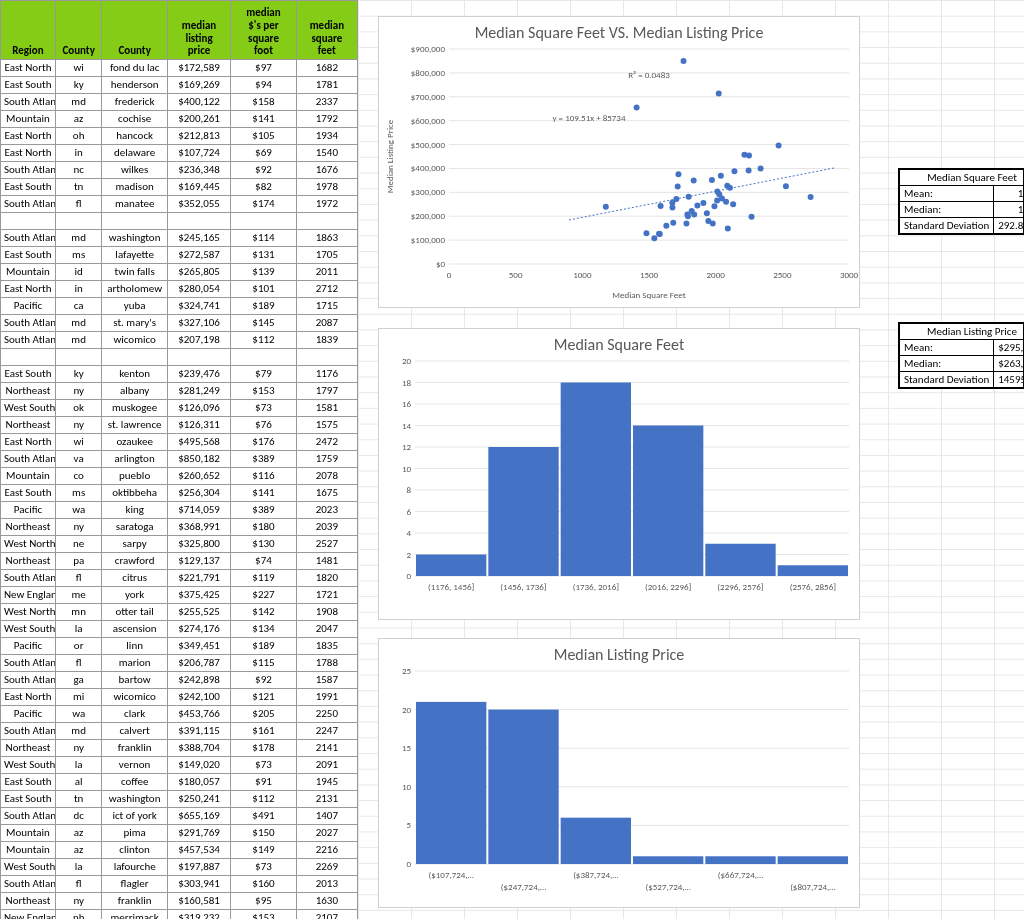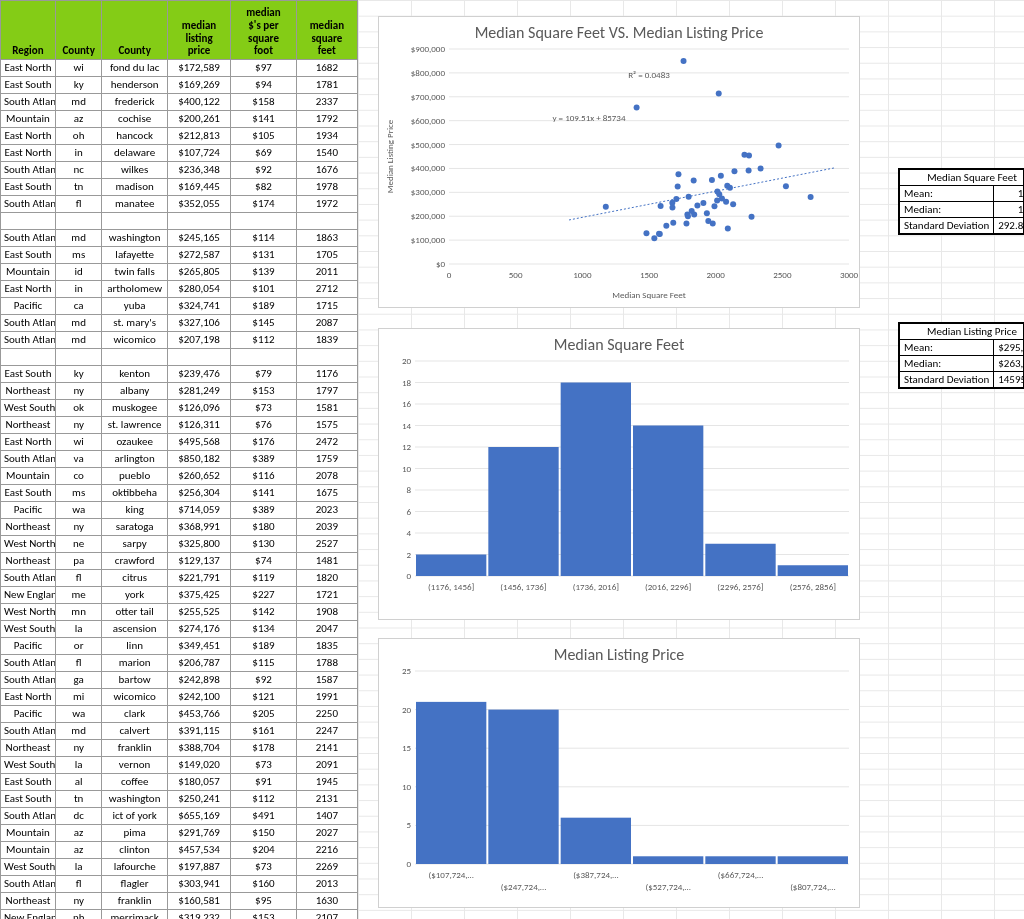--- a/index.html
+++ b/index.html
@@ -429,21 +429,21 @@
           <td>pima</td>
           <td>$291,769</td>
           <td>$150</td>
           <td>2027</td>
         </tr>
         <tr>
           <td class="l">Mountain</td>
           <td>az</td>
           <td>clinton</td>
           <td>$457,534</td>
-          <td>$204</td>
+          <td>$149</td>
           <td>2216</td>
         </tr>
         <tr>
           <td class="l">West South</td>
           <td>la</td>
           <td>lafourche</td>
           <td>$197,887</td>
           <td>$73</td>
           <td>2269</td>
         </tr>

